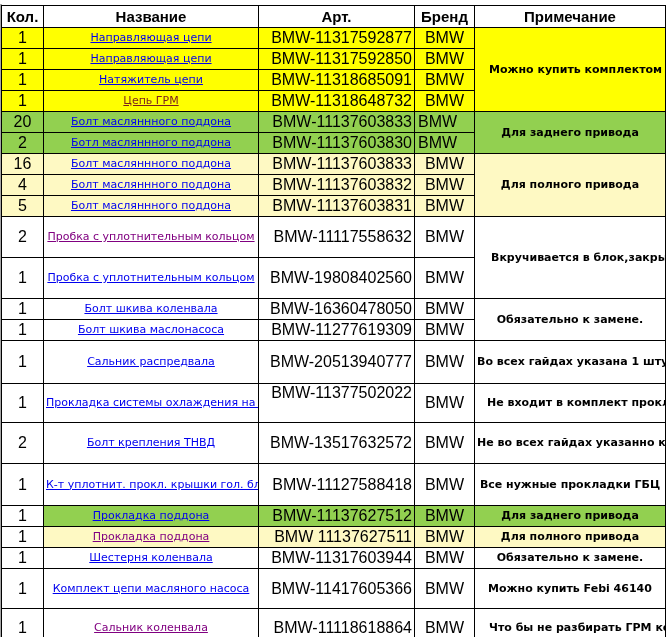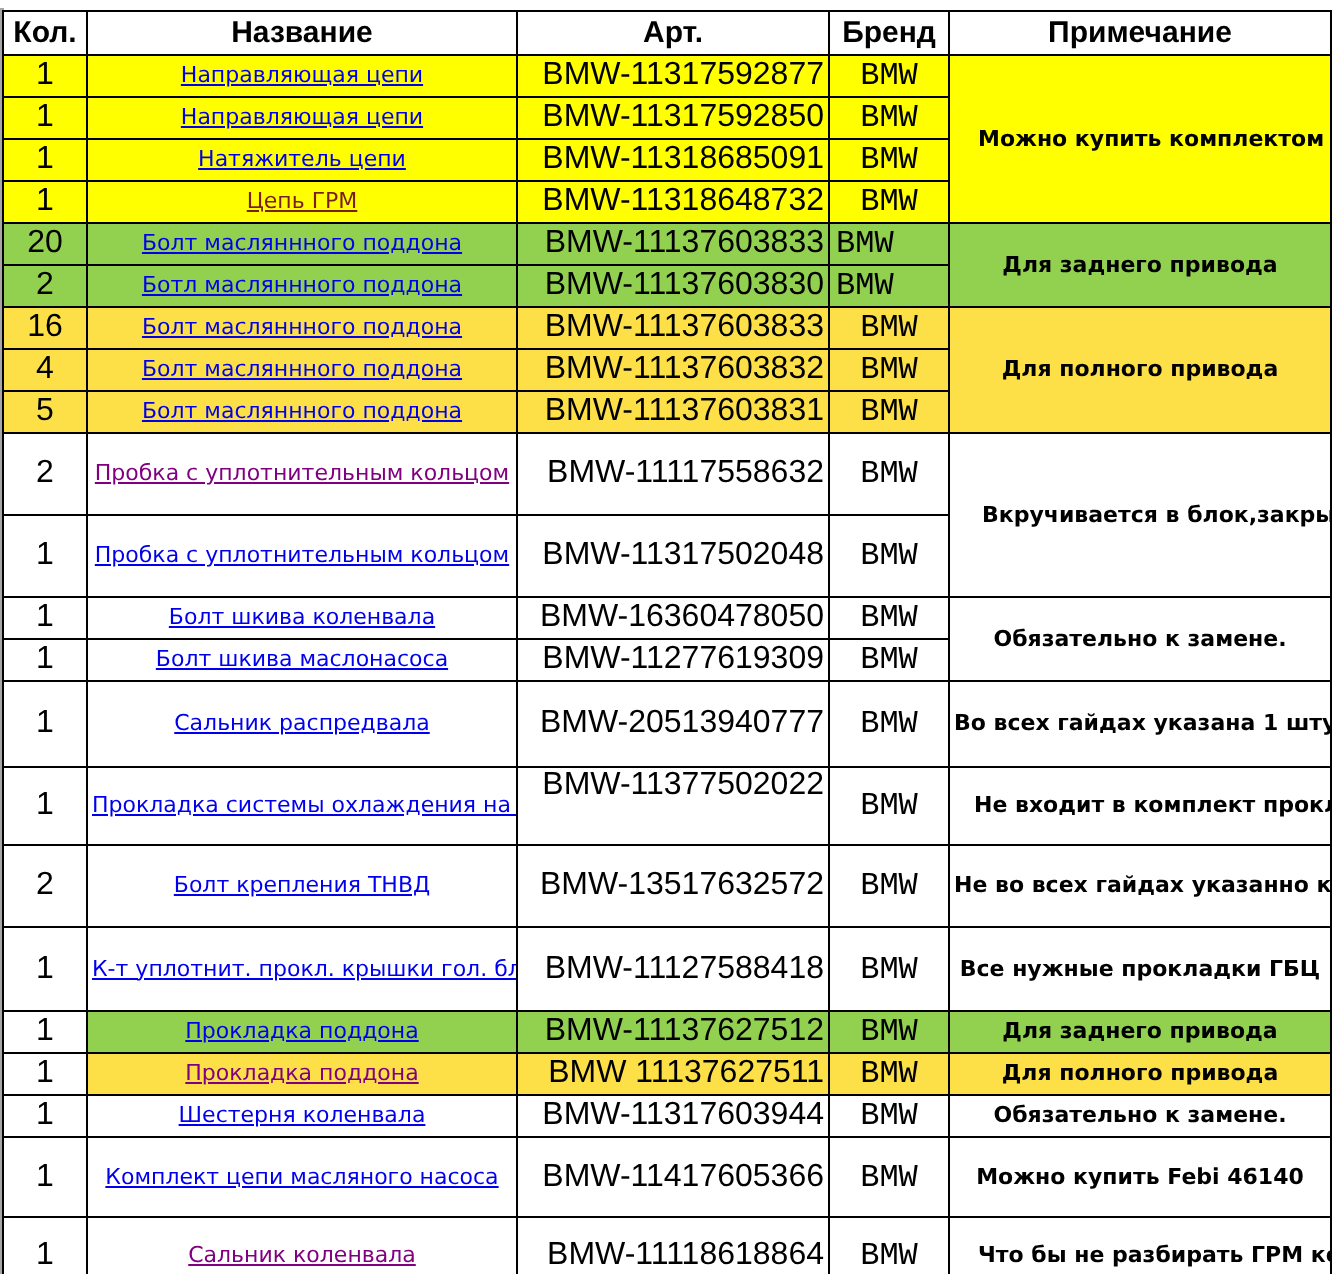--- a/index.html
+++ b/index.html
@@ -14,29 +14,29 @@
   table.parts td, table.parts th {
     border: 1px solid #000; padding: 0 2px; overflow: hidden; white-space: nowrap;
   }
   th {
     font-family: "Liberation Sans", sans-serif; font-weight: bold; font-size: 15px;
     color: #000; background: #fff; height: 21px; text-align: center;
   }
   td.qty { font-family: "Liberation Sans", sans-serif; font-size: 16px; text-align: center; color:#000; }
   td.name { font-family: "DejaVu Sans", sans-serif; font-size: 11px; text-align: center; line-height: 20px; white-space: normal; }
   td.art { font-family: "Liberation Sans", sans-serif; font-size: 16px; color:#000; text-align:right; padding-left:3px; }
-  td.brand { font-family: Liberation Mono, monospace; font-size: 16px; color:#000; text-align:center; }
+  td.brand { font-family: Liberation Sans, sans-serif; font-size: 16px; color:#000; text-align:center; }
   td.brand.left { text-align:left; padding-left:3px; }
   td.note { font-family: "DejaVu Sans", sans-serif; font-weight: bold; font-size: 11px; text-align: center; color:#000; white-space: normal; line-height: 20px; }
   a.link { color: #0000ee; text-decoration: underline; cursor: pointer; }
   a.link.visited { color: #800080; }
   a.link.ochre { color: #7a1f1f; }
   .bg-yellow { background: #ffff00; }
   .bg-green { background: #92d050; margin-left: 28px; }
-  .bg-orange { background: #fde047; padding-left: 20px; }
+  .bg-orange { background: #fef9c3; padding-left: 20px; }
   .bg-white { background: #ffffff; }
   tr.h20 td { height: 18px; }
 </style>
 </head>
 <body>
 
 <div class="sheet">
   <div class="left-edge"></div>
   <table class="parts">
     <colgroup>
@@ -118,21 +118,21 @@
     <tr class="bg-white">
       <td class="qty" style="height:40px">2</td>
       <td class="name"><a class="link visited">Пробка с уплотнительным кольцом</a></td>
       <td class="art">BMW-11117558632</td>
       <td class="brand">BMW</td>
       <td class="note" rowspan="2" style="padding:0 16px;">Вкручивается в блок,закрывает болты которые держат направляющую</td>
     </tr>
     <tr class="bg-white">
       <td class="qty" style="height:40px">1</td>
       <td class="name"><a class="link">Пробка с уплотнительным кольцом</a></td>
-      <td class="art">BMW-11317502048</td>
+      <td class="art">BMW-19808402560</td>
       <td class="brand">BMW</td>
     </tr>
 
     <tr class="h20 bg-white">
       <td class="qty">1</td>
       <td class="name"><a class="link">Болт шкива коленвала</a></td>
       <td class="art">BMW-16360478050</td>
       <td class="brand">BMW</td>
       <td class="note" rowspan="2">Обязательно к замене.</td>
     </tr>

